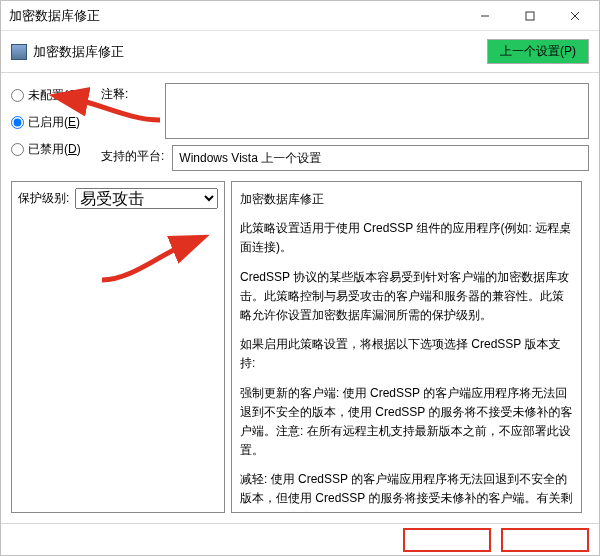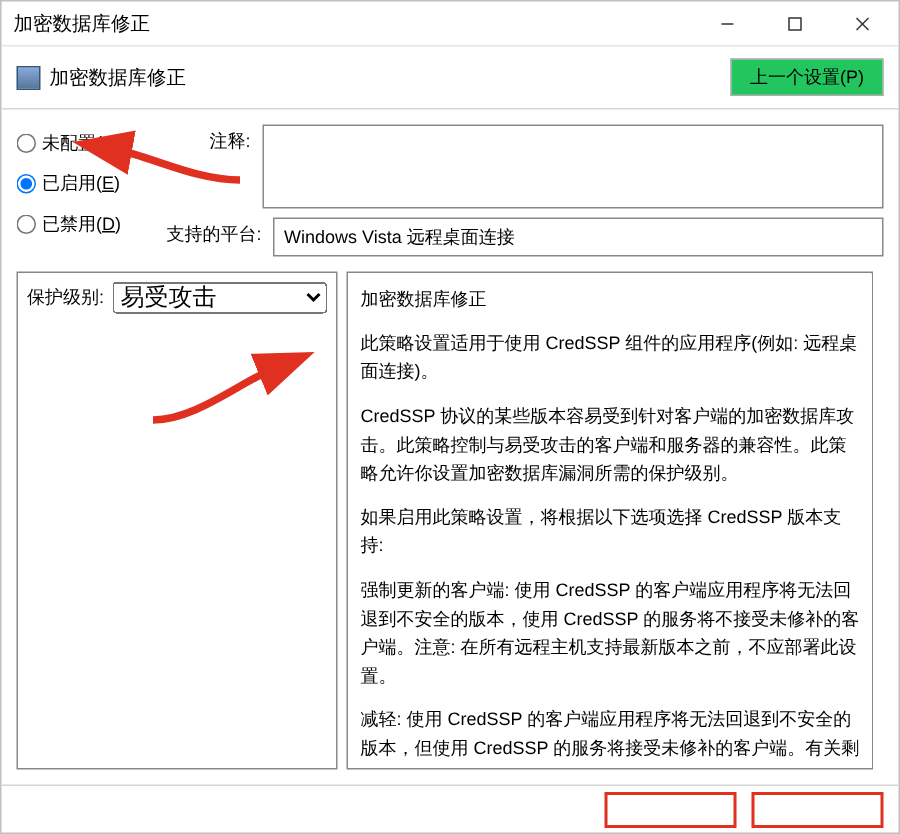--- a/index.html
+++ b/index.html
@@ -16,28 +16,28 @@
   .tb-btn svg { width: 10px; height: 10px; }
 
   
   .header { display: flex; align-items: center; padding: 8px 10px; border-bottom: 1px solid #d6d6d6; }
   .header .icon { width: 16px; height: 16px; margin-right: 6px; display: inline-flex; align-items: center; justify-content: center; background: linear-gradient(#8ad,#579); border:1px solid #357; }
   .header .title { font-size: 13px; flex: 1; }
   .nav-buttons { display: flex; gap: 6px; }
   .btn { border: 1px solid #adadad; background: #22c55e; padding: 3px 12px; font-size: 12px; cursor: pointer; }
 
   
-  .options { display: flex; padding: 10px; gap: 10px; }
+  .options { display: flex; padding: 10px; gap: 0; }
   .radio-col { width: 90px; display: flex; flex-direction: column; gap: 10px; padding-top: 4px; }
   .radio-row { display: flex; align-items: center; gap: 4px; white-space: nowrap; }
   .radio-row input { margin: 0; }
 
   .right-col { flex: 1; display: flex; flex-direction: column; gap: 6px; }
   .field-row { display: flex; align-items: flex-start; gap: 8px; }
-  .field-row .lbl { min-width: 56px; padding-top: 3px; text-align: right; }
+  .field-row .lbl { min-width: 56px; padding-top: 3px; }
   .comment-box { flex: 1; height: 56px; border: 1px solid #888; background: #fff; padding: 2px 4px; overflow: auto; }
   .supported-box { flex: 1; height: 26px; border: 1px solid #888; background: #fff; padding: 4px 6px; display: flex; align-items: center; overflow: hidden; }
 
   .labels-row { display: flex; padding: 4px 10px 2px 10px; }
   .labels-row .left { width: 230px; }
   .labels-row .right { flex: 1; }
 
   .panes { display: flex; flex: 1; padding: 0 17px 10px 10px; gap: 6px; min-height: 0; }
   .left-pane { width: 214px; border: 1px solid #888; background: #fff; padding: 6px; }
   .left-pane .row { display: flex; align-items: center; gap: 6px; }
@@ -110,21 +110,21 @@
     </div>
 
     <div class="right-col">
       <div class="field-row">
         <span class="lbl">注释:</span>
         <div class="comment-box"><span></span></div>
       </div>
       <div class="field-row">
         <span class="lbl">支持的平台:</span>
         <div class="supported-box">
-              <span>Windows Vista 远程桌面连接</span>
+              <span>Windows Vista 上一个设置</span>
             </div>
       </div>
     </div>
   </div>
 
 
   <div class="panes">
     <div class="left-pane">
       <div class="row">
         <span>保护级别:</span>

